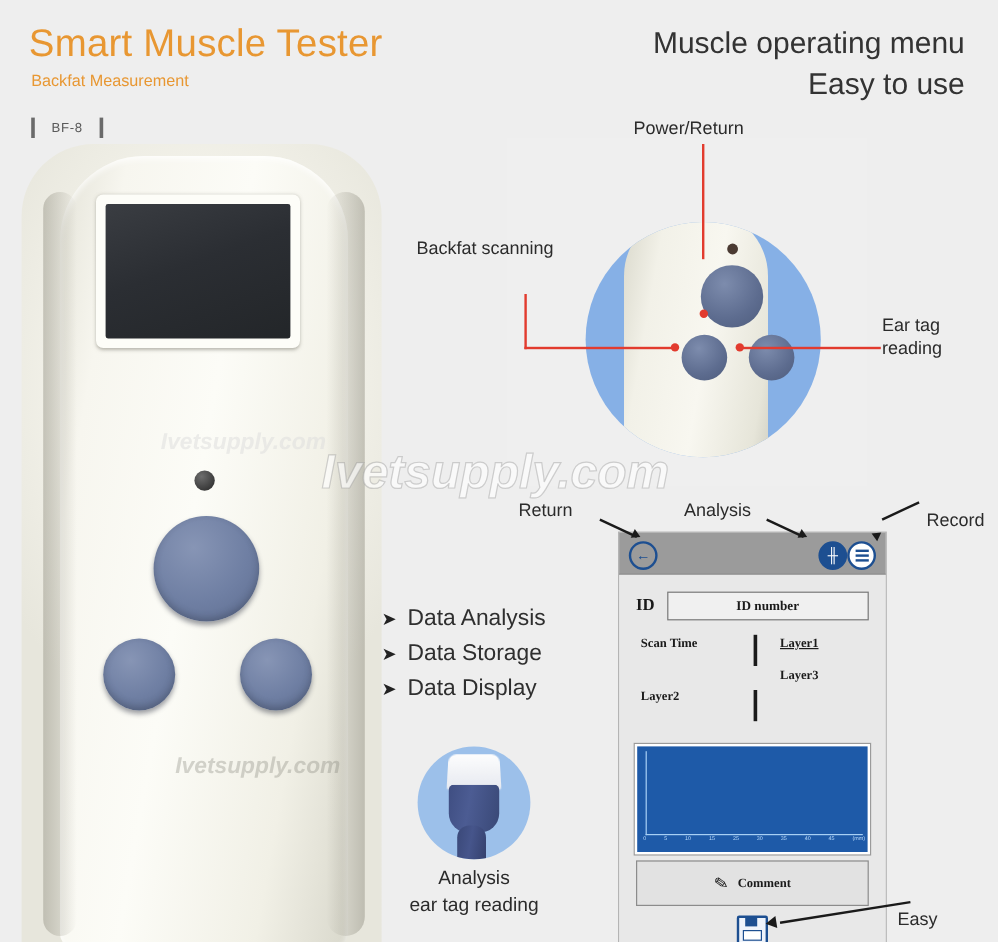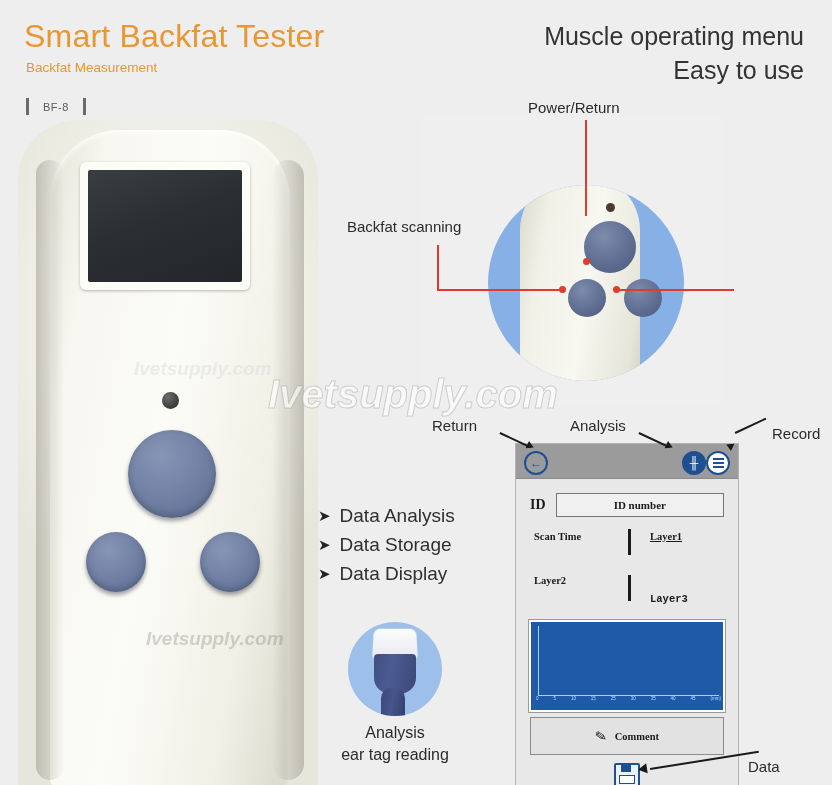--- a/index.html
+++ b/index.html
@@ -83,21 +83,21 @@
   .dc-led{position:absolute;left:86px;top:28px;width:9px;height:9px;border-radius:50%;background:#4a3a32;}
   .dc-btn-big{position:absolute;left:64px;top:46px;width:52px;height:52px;border-radius:50%;
     background:radial-gradient(circle at 38% 30%,#7d8cad,#5d6c8f 60%,#4e5c7c);}
   .dc-btn-s{position:absolute;width:38px;height:38px;border-radius:50%;
     background:radial-gradient(circle at 38% 30%,#7d8cad,#5d6c8f 60%,#4e5c7c);}
   .dc-btn-s.l{left:48px;top:104px;}
   .dc-btn-s.r{left:104px;top:104px;}
 
   .lbl{position:absolute;font-size:15px;color:#2b2b2b;white-space:nowrap;}
   .lbl.power{left:528px;top:99px;}
-  .lbl.backfat{left:347px;top:218px;}
+  .lbl.backfat{left:347px;top:199px;}
   .lbl.eartag{left:735px;top:263px;line-height:1.25;white-space:normal;width:80px;}
 
   .ln{position:absolute;background:#e23b2e;}
   .ln-power-v{left:585px;top:120px;width:2px;height:96px;}
   .ln-bf-v{left:437px;top:245px;width:2px;height:46px;}
   .ln-bf-h{left:437px;top:289px;width:126px;height:2px;}
   .ln-et-h{left:616px;top:289px;width:118px;height:2px;}
   .dot{position:absolute;width:7px;height:7px;border-radius:50%;background:#e23b2e;}
   .dot.d1{left:583px;top:258px;}
   .dot.d2{left:559px;top:286px;}
@@ -151,21 +151,21 @@
   .idbox{flex:1;height:22px;border:1px solid #777;background:#f0f0f0;
     display:flex;align-items:center;justify-content:center;
     font-family:"Liberation Serif",serif;font-size:11px;font-weight:bold;color:#1a1a1a;}
 
   .grid2{position:absolute;left:14px;top:50px;right:14px;height:86px;}
   .g-cell{position:absolute;font-family:"Liberation Serif",serif;font-size:10.5px;
     font-weight:bold;color:#1a1a1a;}
   .g-cell.c1{left:4px;top:2px;}
   .g-cell.c2{left:120px;top:2px;text-decoration:underline;}
   .g-cell.c3{left:4px;top:46px;}
-  .g-cell.c4{left:120px;top:64px;font-family:Liberation Mono, monospace;}
+  .g-cell.c4{left:120px;top:29px;}
   .g-div{position:absolute;left:98px;width:3px;background:#1a1a1a;}
   .g-div.v1{top:0px;height:26px;}
   .g-div.v2{top:46px;height:26px;}
 
   .plot-frame{position:absolute;left:12px;top:140px;right:12px;height:88px;
     background:#ffffff;border:1px solid #9a9a9a;padding:2px;}
   .plot{position:relative;width:100%;height:100%;background:#1e5aa8;overflow:hidden;}
   .plot .axisY{position:absolute;left:7px;top:4px;bottom:14px;width:1px;background:#a8d0f5;}
   .plot .axisX{position:absolute;left:7px;right:4px;bottom:14px;height:1px;background:#a8d0f5;}
   .plot .ticks{position:absolute;left:5px;right:2px;bottom:2px;height:12px;
@@ -209,21 +209,21 @@
   }
   .wm.w1{left:268px;top:372px;font-size:40px;}
   .wm.w2{left:116px;top:238px;font-size:19px;color:rgba(220,220,220,.5);-webkit-text-stroke:0;}
   .wm.w3{left:128px;top:508px;font-size:19px;color:rgba(120,120,110,.3);-webkit-text-stroke:0;}
 </style>
 </head>
 <body>
 
 <div class="root">
 
-  <div class="title">Smart Backfat Tester</div>
+  <div class="title">Smart Muscle Tester</div>
   <div class="sub1">Backfat Measurement</div>
   <div class="modelbar">
     <span class="vbar"></span>
     <span class="model">BF-8</span>
     <span class="vbar"></span>
   </div>
   <div class="headR1">Muscle operating menu</div>
   <div class="headR2">Easy to use</div>
 
   <div class="device-photo">
@@ -247,20 +247,21 @@
       <div class="dc-led"></div>
       <div class="dc-btn-big"></div>
       <div class="dc-btn-s l"></div>
       <div class="dc-btn-s r"></div>
     </div>
 
   </div>
 
   <div class="lbl power">Power/Return</div>
   <div class="lbl backfat">Backfat scanning</div>
+  <div class="lbl eartag">Ear tag<br>reading</div>
 
   <div class="ln ln-power-v"></div>
   <div class="ln ln-bf-v"></div>
   <div class="ln ln-bf-h"></div>
   <div class="ln ln-et-h"></div>
   <div class="dot d1"></div>
   <div class="dot d2"></div>
   <div class="dot d3"></div>
 
   <div class="bullets">
@@ -344,21 +345,21 @@
         <span class="shut"></span>
         <span class="lbl2"></span>
       </div>
 
     </div>
   </div>
 
   <div class="ui-lbl ret">Return</div>
   <div class="ui-lbl bt">Analysis</div>
   <div class="ui-lbl rec">Record</div>
-  <div class="ui-lbl save">Data</div>
+  <div class="ui-lbl save">Easy</div>
 
   <div class="blk b1"></div>
   <div class="blk b2"></div>
   <div class="blk b3"></div>
   <div class="blk b4"></div>
   <div class="arrowhd ah1"></div>
   <div class="arrowhd ah2"></div>
   <div class="arrowhd ah3"></div>
   <div class="arrowhd ah4"></div>
 

